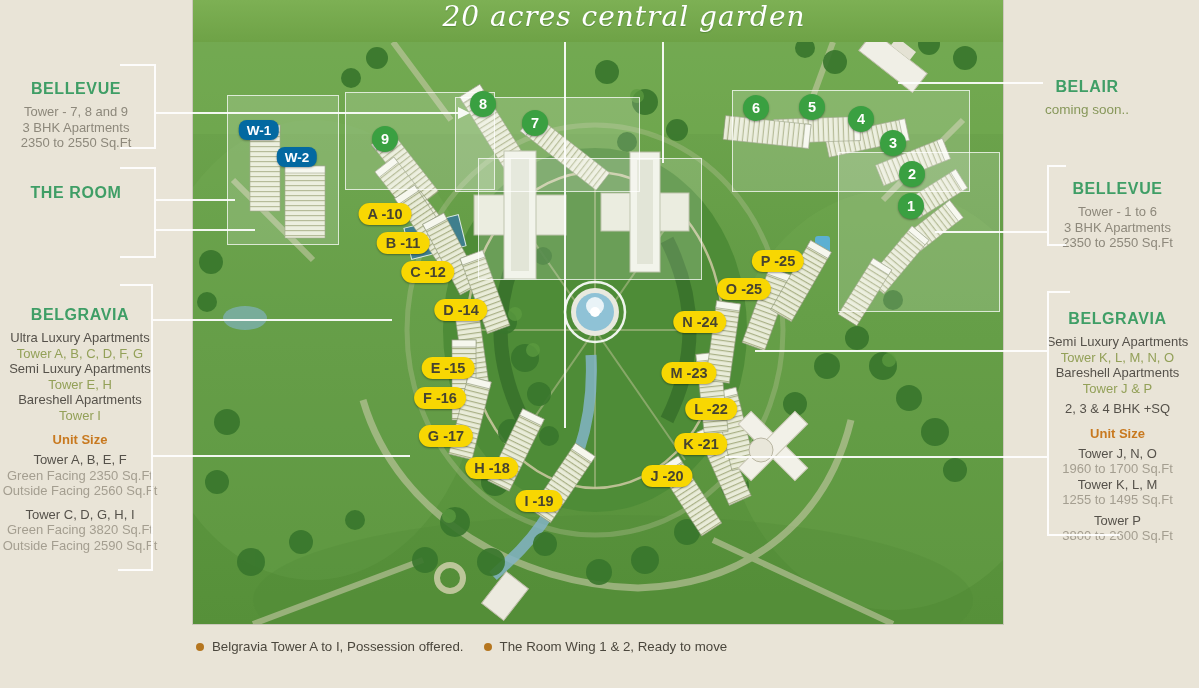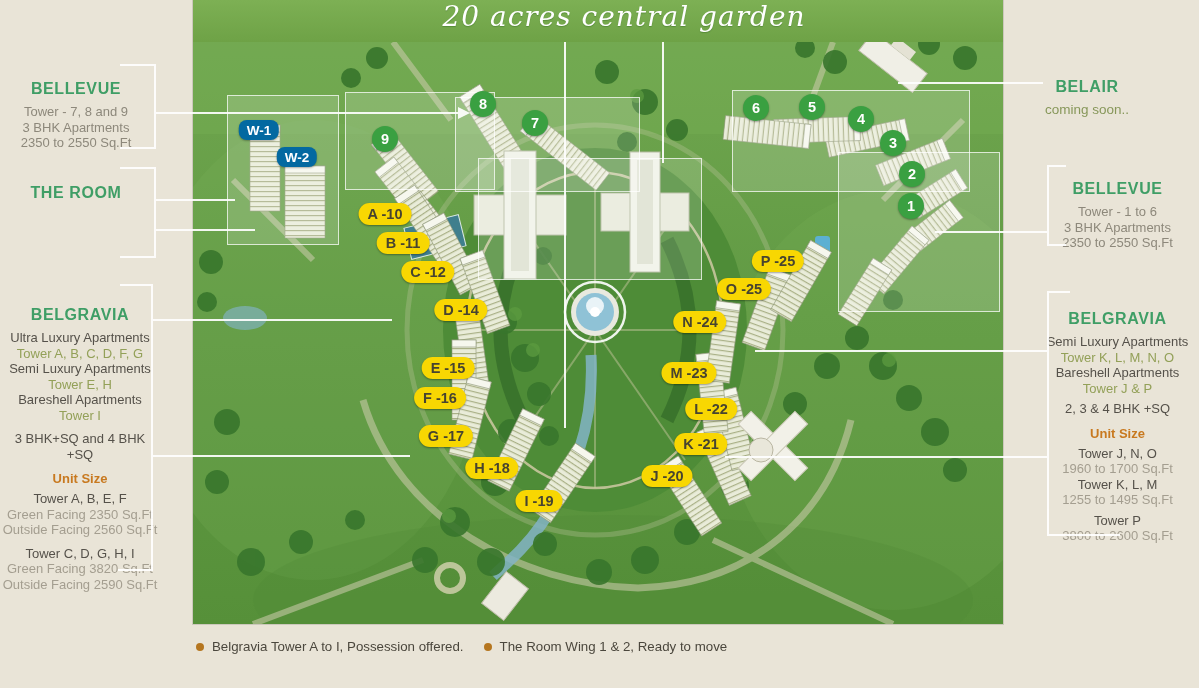--- a/index.html
+++ b/index.html
@@ -375,21 +375,20 @@
     </div>
     <div class="block" style="left:0;top:294px;width:160px">
       <div class="sec-h">BELGRAVIA</div>
       <div>
           <div class="ln dark">Ultra Luxury Apartments</div>
           <div class="ln olive">Tower A, B, C, D, F, G</div>
           <div class="ln dark">Semi Luxury Apartments</div>
           <div class="ln olive">Tower E, H</div>
           <div class="ln dark">Bareshell Apartments</div>
           <div class="ln olive">Tower I</div>
-          <div class="ln dark gap">3 BHK+SQ and 4 BHK +SQ</div>
         </div>
       <div class="unit-h">Unit Size</div>
       <div>
           <div class="ln dark gap-s">Tower A, B, E, F</div>
           <div class="ln muted">Green Facing 2350 Sq.Ft</div>
           <div class="ln muted">Outside Facing 2560 Sq.Ft</div>
           <div class="ln dark gap">Tower C, D, G, H, I</div>
           <div class="ln muted">Green Facing 3820 Sq.Ft</div>
           <div class="ln muted">Outside Facing 2590 Sq.Ft</div>
         </div>

